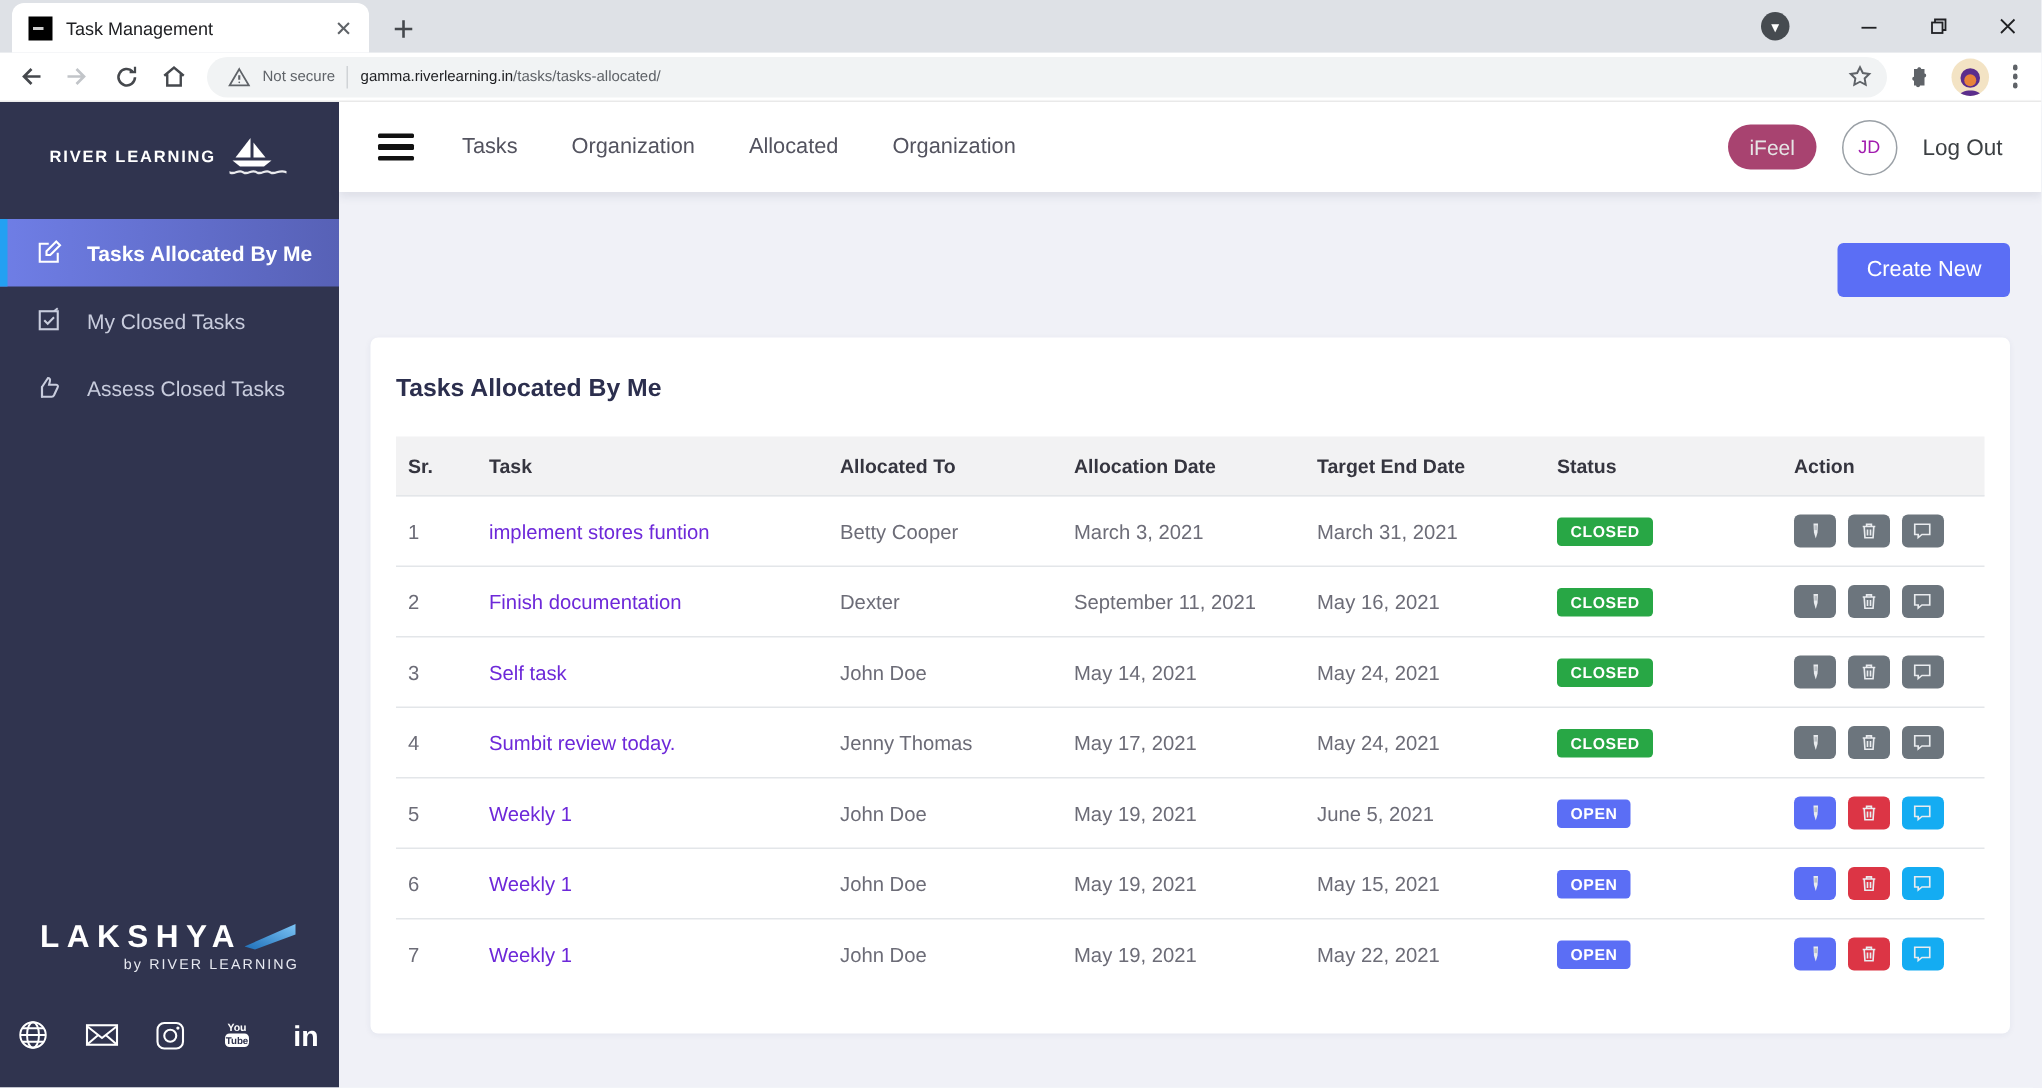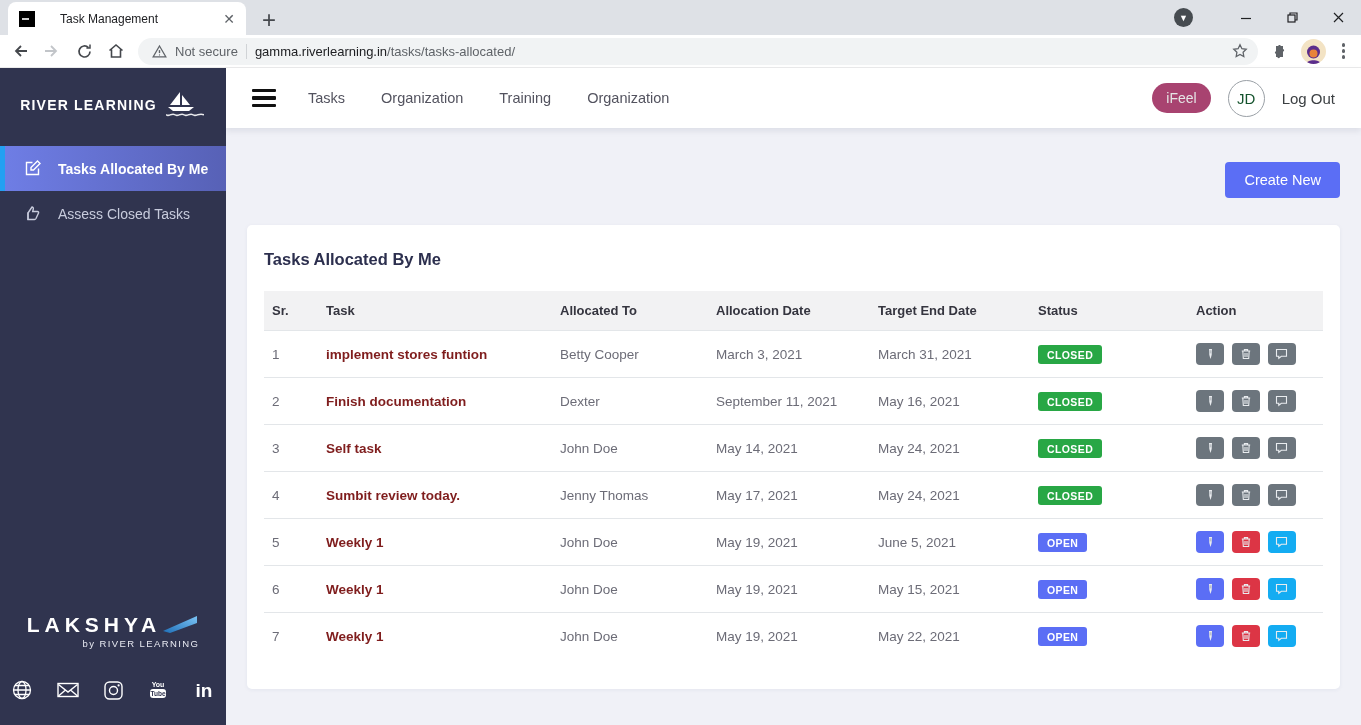--- a/index.html
+++ b/index.html
@@ -3,59 +3,59 @@
 <meta charset="utf-8">
 <style>
   * { box-sizing: border-box; margin: 0; padding: 0; }
   html,body { width:1361px; height:725px; overflow:hidden;
     font-family:"Liberation Sans", sans-serif; background:#f0f1f7; }
 
   
   .tab-strip { height:35px; background:#dee1e6; display:flex; align-items:flex-end;
     padding-left:8px; position:relative; }
   .tab { width:238px; height:33px; background:#fff; border-radius:8px 8px 0 0;
-    display:flex; align-items:center; gap:25px; padding:0 8px 0 11px; }
+    display:flex; align-items:center; gap:9px; padding:0 8px 0 11px; }
   .favicon { width:16px; height:16px; background:#000; flex-shrink:0;
     display:flex; align-items:center; }
   .favicon i { display:block; width:7px; height:2px; background:#cfcfcf; margin-left:3px; }
   .tab-title { font-size:12px; color:#202124; flex:1; white-space:nowrap; overflow:hidden; }
   .tab-close { font-size:14px; color:#5f6368; width:18px; height:18px; line-height:18px;
     text-align:center; border-radius:50%; cursor:pointer; }
   .new-tab { font-size:24px; font-weight:300; color:#45484d; margin:0 0 3px 16px;
     line-height:1; cursor:pointer; }
   .win-controls { position:absolute; right:0; top:0; height:35px; display:flex; align-items:center; }
   .update-btn { width:19px; height:19px; border-radius:50%; background:#464b50; color:#fff;
     font-size:9px; display:flex; align-items:center; justify-content:center; margin-right:30px; }
   .win-btn { width:46px; height:35px; display:flex; align-items:center; justify-content:center;
     color:#202124; cursor:pointer; }
   .win-btn svg { display:block; }
 
   .address-bar { height:33px; background:#fff; display:flex; align-items:center;
     padding:0 10px; gap:12px; border-bottom:1px solid #ebebeb; }
   .nav-ic { width:20px; display:flex; justify-content:center; cursor:pointer; }
   .omnibox { flex:1; height:27px; background:#f1f3f4; border-radius:14px; display:flex;
-    align-items:center; padding:0 10px 0 14px; gap:8px; font-size:13px; color:#5f6368; }
+    align-items:center; padding:0 10px 0 14px; gap:8px; font-size:10px; color:#5f6368; }
   .omni-sep { width:1px; height:15px; background:#d0d3d6; }
   .host { color:#202124; }
   .path { color:#5f6368; }
   .omni-star { margin-left:auto; cursor:pointer; display:flex; }
   .chrome-right { display:flex; align-items:center; gap:14px; padding-right:4px; }
   .profile-avatar { width:25px; height:25px; border-radius:50%; background:#f3e3c4;
     overflow:hidden; display:flex; align-items:flex-end; justify-content:center; cursor:pointer; }
   .dots { display:flex; flex-direction:column; gap:2.5px; cursor:pointer; padding:2px; }
   .dots i { width:3.5px; height:3.5px; border-radius:50%; background:#5f6368; }
 
   
   .app { display:flex; height:657px; }
 
   .sidebar { width:226px; flex-shrink:0; background:#30344f; color:#c8ccdd;
     display:flex; flex-direction:column; }
   .side-logo { height:54px; margin:10px 6px 14px; display:flex; align-items:center;
     justify-content:center; gap:7px; color:#fff; }
-  .side-logo-text { font-size:14px; font-weight:bold; letter-spacing:1.2px; white-space:nowrap; }
+  .side-logo-text { font-size:11px; font-weight:bold; letter-spacing:1.2px; white-space:nowrap; }
   .side-item { height:45px; display:flex; align-items:center; gap:16px; padding-left:23px;
     font-size:14px; cursor:pointer; }
   .side-item .s-ic { width:19px; height:19px; flex-shrink:0; display:flex; }
   .side-item.active { background:linear-gradient(90deg,#6f7ee6 0%,#5761b6 100%);
     box-shadow:inset 5px 0 0 0 #23a0f2; color:#fff; font-weight:bold; }
   .side-footer { margin-top:auto; display:flex; flex-direction:column; align-items:center;
     padding-bottom:24px; }
   .lakshya { text-align:right; color:#fff; margin-bottom:30px; position:relative; }
   .lakshya-title { font-size:21px; font-weight:bold; letter-spacing:5px; display:inline-flex; align-items:center; }
   .lakshya-sub { font-size:9.5px; letter-spacing:1.4px; color:#e8eaf2; margin-top:1px; }
@@ -63,22 +63,22 @@
   .social-row span { display:flex; cursor:pointer; }
 
   .main-col { flex:1; display:flex; flex-direction:column; min-width:0;justify-content:center; }
   .navbar { height:60px; background:#fff; display:flex; align-items:center; padding:0 26px;
     box-shadow:0 3px 6px rgba(50,55,90,.10); position:relative; z-index:2; }
   .hamburger { display:flex; flex-direction:column; gap:4px; margin-right:32px; cursor:pointer; }
   .hamburger i { width:24px; height:3.5px; background:#111; border-radius:1px; }
   .nav-link { font-size:14.5px; color:#53535f; margin-right:36px; cursor:pointer; text-decoration:none; }
   .nav-right { margin-left:auto; display:flex; align-items:center; gap:17px; }
   .ifeel { background:#a84370; color:#e5e5e5; font-size:14px; padding:7px 14px; border-radius:17px; cursor:pointer; }
-  .jd { width:37px; height:37px; border-radius:50%; border:1px solid #9aa0a6; color:#14532d;
-    font-size:15px; display:flex; align-items:center; justify-content:center; cursor:pointer; }
+  .jd { width:37px; height:37px; border-radius:50%; border:1px solid #9aa0a6; color:#a21caf;
+    font-size:12px; display:flex; align-items:center; justify-content:center; cursor:pointer; }
   .logout { font-size:15px; color:#3c4043; cursor:pointer; }
 
   .content { flex:1; background:#f0f1f7; padding:34px 21px 0; overflow:hidden; }
   .create-row { display:flex; justify-content:flex-end; margin-bottom:27px; }
   .btn { border:none; border-radius:4px; color:#fff; font-size:14.5px;
     font-family:"Liberation Sans", sans-serif; cursor:pointer;margin-left:24px; }
   .btn-create { background:#5b6ef5; padding:10px 19px; }
 
   .card { background:#fff; border-radius:5px; box-shadow:0 1px 4px rgba(40,50,100,.06); }
   .filter-card { padding:23px 22px; display:flex; align-items:center; margin-bottom:10px; }
@@ -96,21 +96,21 @@
   .btn-search { background:#5b6ef5; padding:9px 17px; margin-left:40px; }
   .btn-reset  { background:#14acf2; padding:9px 16px; margin-left:33px; }
 
   .table-card { padding:20px 17px 30px; min-height:430px; }
   .table-title { font-size:16.5px; font-weight:bold; color:#2c2f4e; margin:5px 0 22px; }
   table { width:100%; border-collapse:collapse; table-layout:fixed; }
   th { background:#f2f2f3; text-align:left; font-size:13px; color:#35353f;
     padding:12px 8px; font-weight:bold; }
   td { padding:12px 8px; font-size:13.5px; color:#6c6c77; border-top:1px solid #e3e6e9;
     vertical-align:middle; }
-  .task-link { color:#7f1d1d; text-decoration:none; font-weight:700; }
+  .task-link { color:#6d28d9; text-decoration:none; font-weight:400; }
   .badge { display:inline-block; padding:4px 9px 3px; border-radius:3px; font-size:10.5px;
     font-weight:bold; color:#fff; letter-spacing:.4px; }
   .badge.closed { background:#28a745; }
   .badge.open   { background:#5b6ef5; }
   .abtn { width:28px; height:22px; border:none; border-radius:4px; margin-right:4px;
     display:inline-flex; align-items:center; justify-content:center; cursor:pointer;
     vertical-align:middle; }
   .row-closed .abtn { background:#6c757d; }
   .row-open .abtn.a-edit { background:#5b6ef5; }
   .row-open .abtn.a-del  { background:#dc3545; }
@@ -225,20 +225,30 @@
     <div class="side-item active">
       <span class="s-ic">
         <svg width="19" height="19" viewBox="0 0 19 19" fill="none" stroke="#fff" stroke-width="1.4">
           <path d="M15.5 9.5v6h-12v-12h6"></path>
             <path d="M8 8.5l6.5-6.5 2.5 2.5L10.5 11H8z"></path>
           </svg>
       </span>
       <span>Tasks Allocated By Me</span>
     </div>
 
+    <div class="side-item">
+      <span class="s-ic">
+        <svg width="19" height="19" viewBox="0 0 19 19" fill="none" stroke="#c8ccdd" stroke-width="1.4">
+          <rect x="3.5" y="3.5" width="12" height="12"></rect>
+            <path d="M6.5 9.5l2.3 2.3L13 7.5"></path>
+            <path d="M13 3.5l2.5-2"></path>
+          </svg>
+      </span>
+      <span>My Closed Tasks</span>
+    </div>
 
     <div class="side-item">
       <span class="s-ic">
         <svg width="19" height="19" viewBox="0 0 19 19" fill="none" stroke="#c8ccdd" stroke-width="1.4">
           <path d="M5 9l4-6c1 0 1.6.8 1.3 2L9.7 7.5h4.8c1 0 1.4 1 .9 1.8L13 14.5c-.3.6-.8 1-1.5 1H5z"></path>
             <path d="M5 8.5v7.5"></path>
           </svg>
       </span>
       <span>Assess Closed Tasks</span>
     </div>
@@ -298,21 +308,21 @@
 
   <div class="main-col">
     <header class="navbar">
       <span class="hamburger">
           <i></i>
           <i></i>
           <i></i>
         </span>
       <a class="nav-link">Tasks</a>
       <a class="nav-link">Organization</a>
-      <a class="nav-link">Training</a>
+      <a class="nav-link">Allocated</a>
       <a class="nav-link">Organization</a>
       <div class="nav-right">
         <span class="ifeel">iFeel</span>
         <span class="jd">JD</span>
         <span class="logout">Log Out</span>
       </div>
     </header>
 
     <main class="content">
       <div class="create-row">

